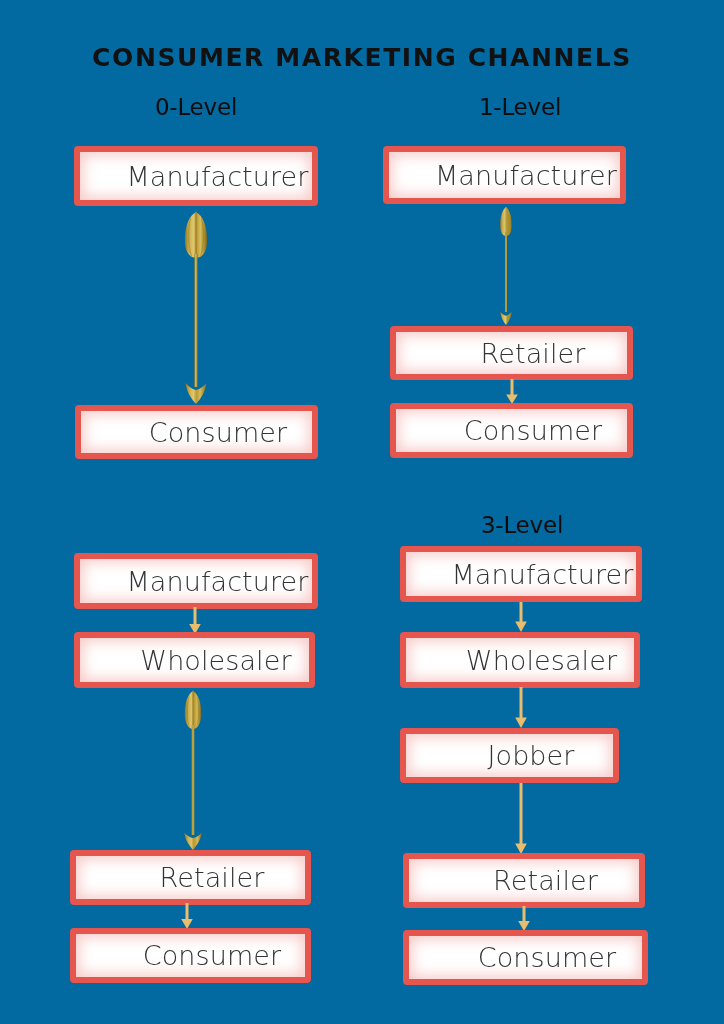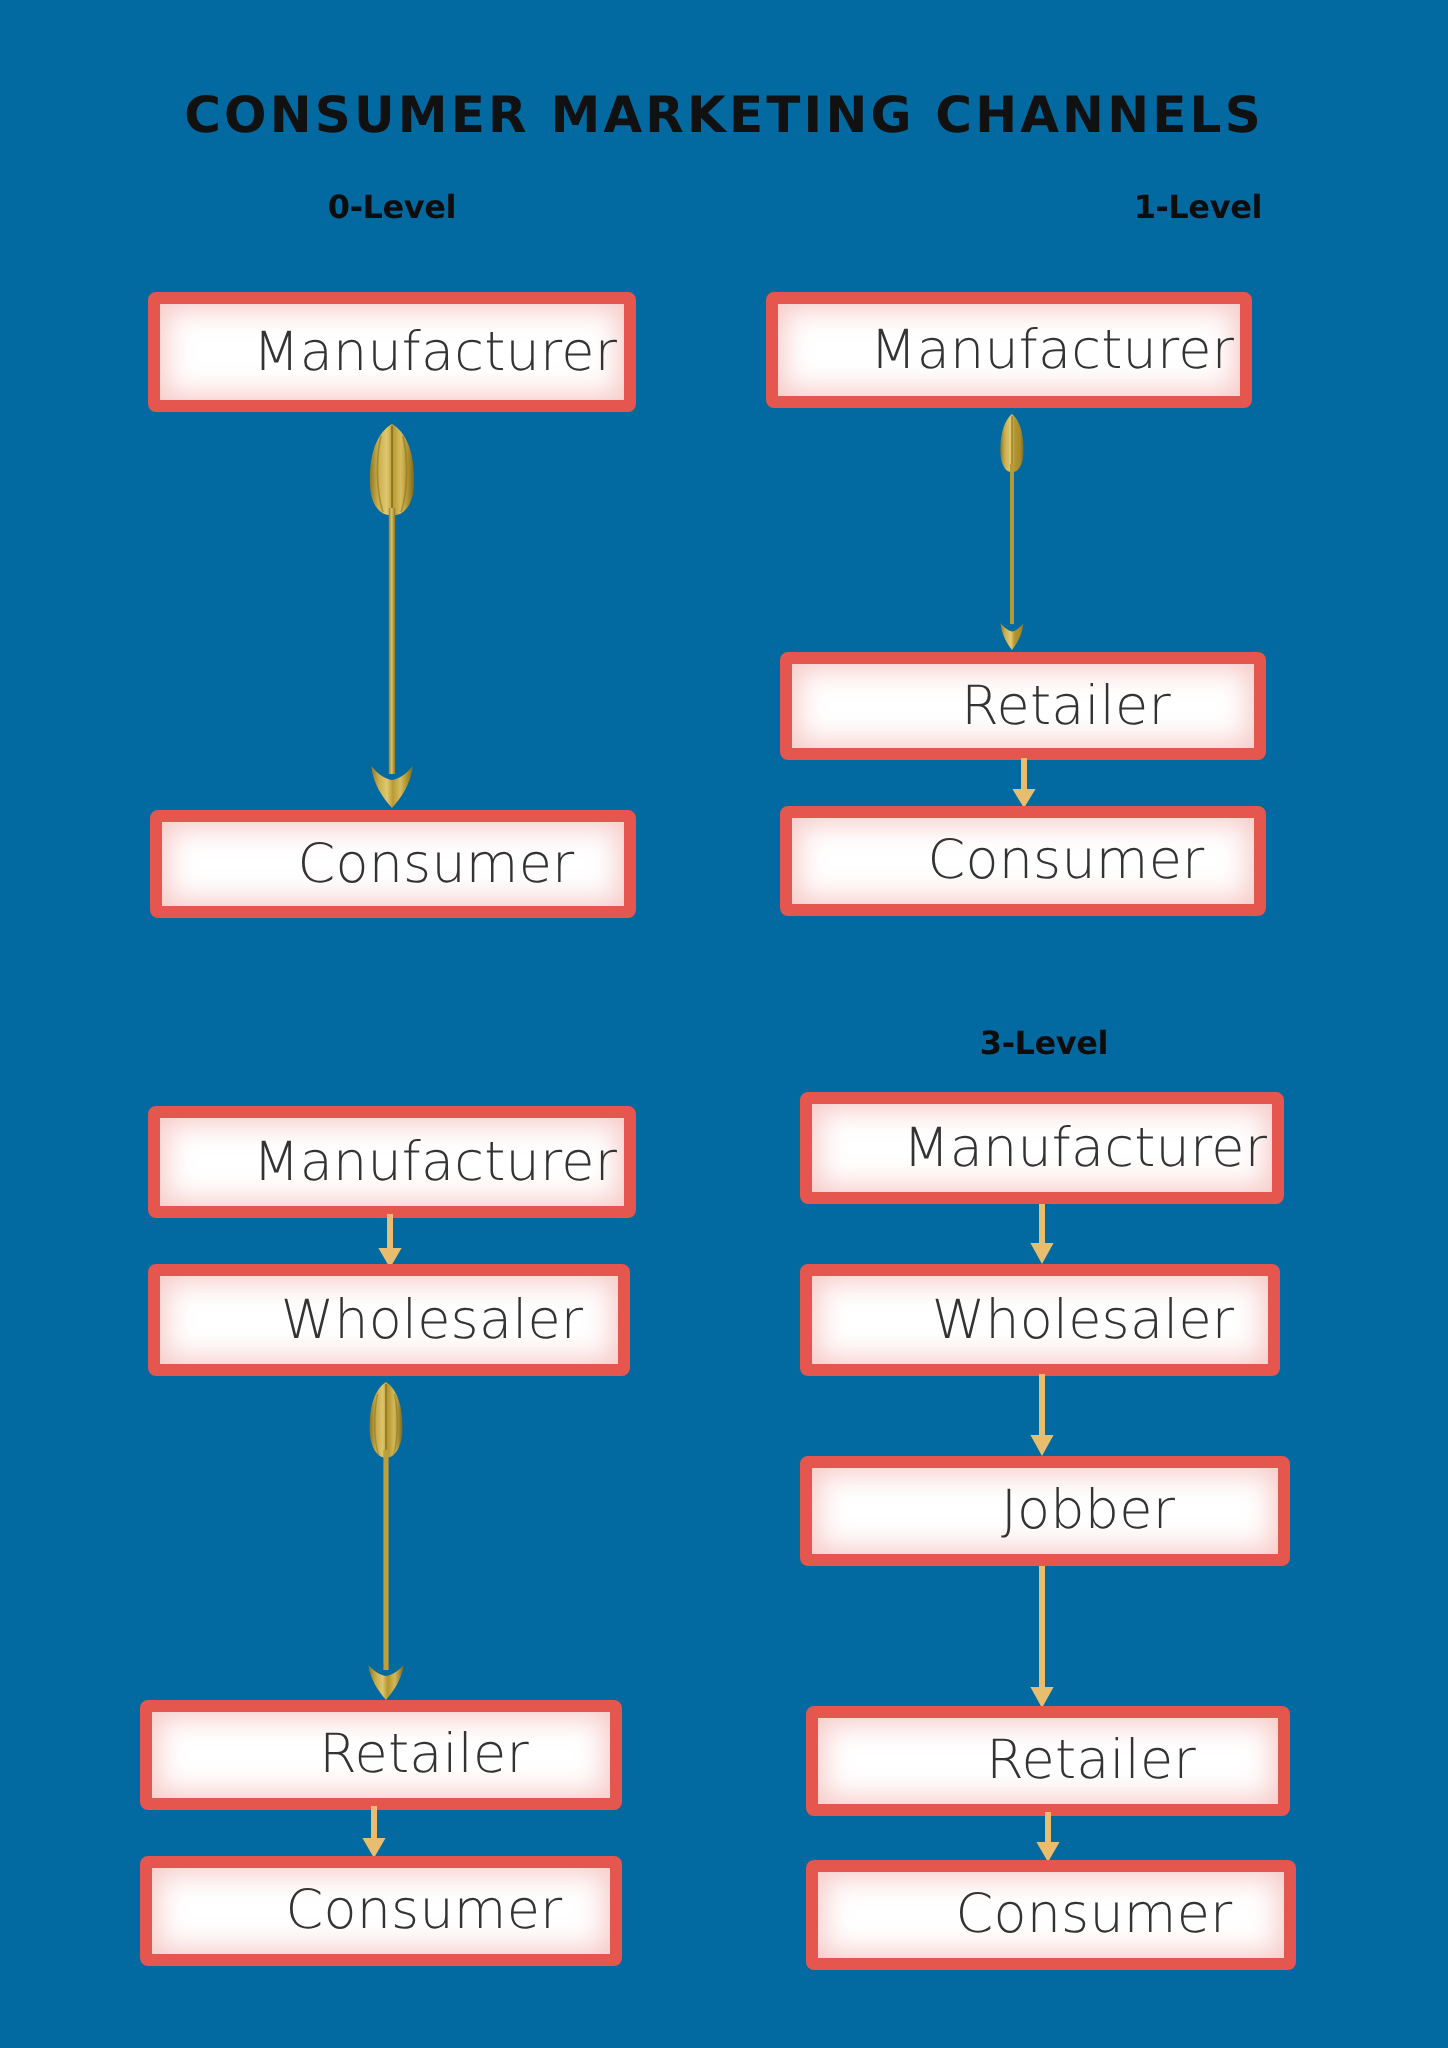--- a/index.html
+++ b/index.html
@@ -36,22 +36,22 @@
     letter-spacing: 1.6px;
     color: #111111;
     white-space: nowrap;
   }
 
   
   .col-heading {
     position: absolute;
     text-align: center;
     font-family: "DejaVu Sans", sans-serif;
-    font-weight: 700;
-    font-size: 16px;
+    font-weight: 400;
+    font-size: 23px;
     letter-spacing: -0.2px;
     color: #0d0d0d;
     white-space: nowrap;
   }
 
   
   .node {
     position: absolute;
     box-sizing: border-box;
     border: 6px solid #e4564e;
@@ -125,21 +125,21 @@
       <rect x="18.4" y="48" width="3.2" height="133" fill="url(#sh0)"></rect>
 
       <path d="M20 198 C15.5 193 10.5 186 9.6 177 C13 181 16.5 183.5 20 184 C23.5 183.5 27 181 30.4 177 C29.5 186 24.5 193 20 198 Z" fill="url(#fl0)"></path>
     </svg>
   </div>
 
   <div class="node" style="left:75px; top:405px; width:243px; height:54px;">
     <span class="node-label">Consumer</span>
   </div>
 
-  <div class="col-heading" style="left:387px; top:94px; width:244px;text-align:right;">1-Level</div>
+  <div class="col-heading" style="left:398px; top:94px; width:244px;">1-Level</div>
 
   <div class="node" style="left:383px; top:146px; width:243px; height:58px;">
     <span class="node-label">Manufacturer</span>
   </div>
 
   <div class="arrow-ornate" style="left:494px; top:204px;">
     <svg width="24" height="122" viewBox="0 0 24 122" xmlns="http://www.w3.org/2000/svg">
       <defs>
         <linearGradient id="fl1" x1="0" y1="0" x2="1" y2="0">
           <stop offset="0%" stop-color="#8f7824"></stop>
@@ -241,21 +241,21 @@
     <span class="node-label">Wholesaler</span>
   </div>
 
   <div class="arrow-simple" style="left:512px; top:687px;">
     <svg width="18" height="42" viewBox="0 0 18 42" xmlns="http://www.w3.org/2000/svg">
       <path d="M9 0 L9 32" stroke="#e8be6e" stroke-width="3" fill="none"></path>
       <path d="M9 41 L3.2 30.5 L14.8 30.5 Z" fill="#e8be6e"></path>
     </svg>
   </div>
 
-  <div class="node" style="left:400px; top:728px; width:245px; height:55px;">
+  <div class="node" style="left:400px; top:728px; width:219px; height:55px;">
     <span class="node-label">Jobber</span>
   </div>
 
   <div class="arrow-simple" style="left:512px; top:783px;">
     <svg width="18" height="72" viewBox="0 0 18 72" xmlns="http://www.w3.org/2000/svg">
       <path d="M9 0 L9 62" stroke="#e8be6e" stroke-width="3" fill="none"></path>
       <path d="M9 71 L3.2 60.5 L14.8 60.5 Z" fill="#e8be6e"></path>
     </svg>
   </div>
 

